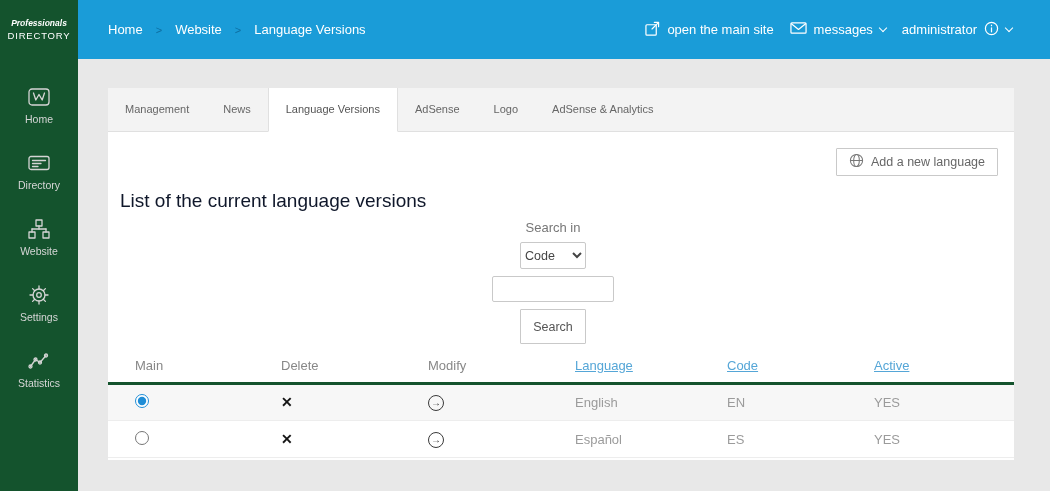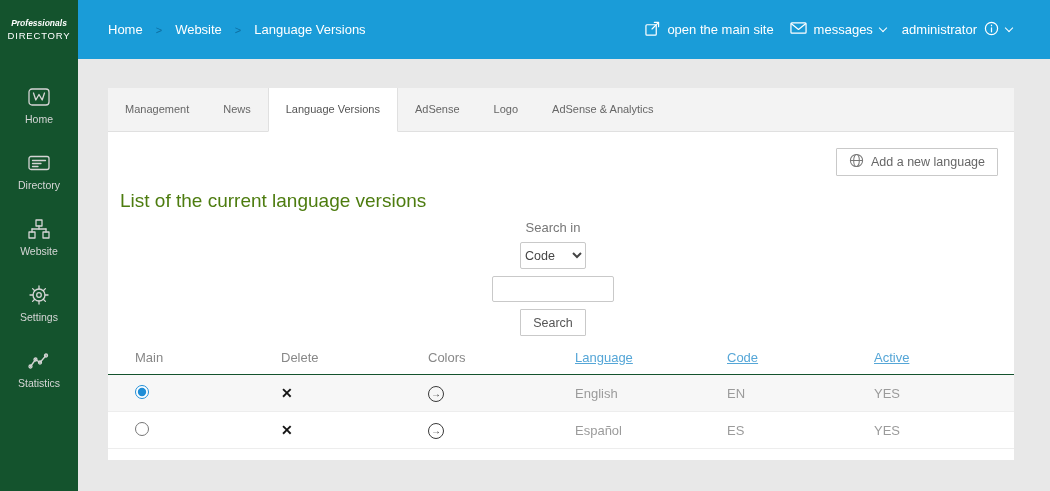--- a/index.html
+++ b/index.html
@@ -37,31 +37,31 @@
 
   .tabs { height:44px; background:#f3f3f3; border-bottom:1px solid #e0e0e0; display:flex; }
   .tab { padding:0 17px; line-height:43px; font-size:11px; color:#666; cursor:pointer; white-space:nowrap; }
   .tab.active { background:#fff; border-left:1px solid #e0e0e0; border-right:1px solid #e0e0e0; color:#555; margin-bottom:-1px; border-bottom:1px solid #fff; }
 
   .card-body { position:relative; height:327px; }
   .add-row { display:flex; justify-content:flex-end; padding:16px 16px 0 0; }
   .btn { display:inline-flex; align-items:center; gap:7px; height:28px; padding:0 12px; background:#fff; border:1px solid #c9c9c9; border-radius:1px; font-size:12.5px; color:#666; cursor:pointer; font-family:inherit; }
   .btn svg { stroke:#777; fill:none; stroke-width:1.1; }
 
-  .heading { margin:14px 0 0 12px; font-size:19px; font-weight:400; color:#4d7c0f; }
+  .heading { margin:14px 0 0 12px; font-size:19px; font-weight:400; color:#0f172a; }
 
   .search-row { display:flex; justify-content:flex-end; align-items:center; gap:7px; margin:8px 16px 0 0; font-size:13px; color:#777;flex-direction:column; }
   .search-select { height:27px; width:66px; border:1px solid #c9c9c9; background:#fff; font-size:12.5px; color:#444; font-family:inherit; border-radius:2px; }
   .search-input { height:26px; width:122px; border:1px solid #c9c9c9; border-radius:2px; padding:0 6px; font-family:inherit; font-size:12.5px; }
-  .search-btn { height:27px; color:#555; }
+  .search-btn { height:35px; color:#555; }
 
   table.lang-table { width:100%; border-collapse:collapse; margin-top:10px; font-size:13px; table-layout:fixed; }
   .lang-table th, .lang-table td { text-align:left; padding-left:27px; font-weight:400; }
   .lang-table thead th { color:#888; padding-top:4px; padding-bottom:9px; }
-  .lang-table thead tr { border-bottom:1px solid #14532d; }
+  .lang-table thead tr { border-bottom:3px solid #14532d; }
   .lang-table thead a { color:#55a6d7; text-decoration:underline; cursor:pointer; }
   .lang-table tbody tr { height:37px; border-bottom:1px solid #ededed; }
   .lang-table tbody tr.odd { background:#f7f7f7; }
   .lang-table td { color:#9b9b9b; }
   .lang-table input[type=radio] { width:14px; height:14px; margin:0; accent-color:#1f8dd6; cursor:pointer; }
   .del-btn { background:none; border:none; padding:0; font-size:14px; font-weight:bold; color:#141414; cursor:pointer; font-family:inherit; line-height:1; }
   .mod-btn { width:16px; height:16px; border:1.5px solid #3a3a3a; border-radius:50%; display:inline-flex; align-items:center; justify-content:center; font-size:10px; color:#3a3a3a; cursor:pointer; background:none; padding:0; line-height:1; }
 </style>
 </head>
 <body>
@@ -245,21 +245,21 @@
               <col style="width:147px">
               <col style="width:147px">
             <col style="width:152px">
               <col style="width:147px">
               <col>
           </colgroup>
           <thead>
             <tr>
               <th>Main</th>
               <th>Delete</th>
-              <th>Colors</th>
+              <th>Modify</th>
               <th><a>Language</a></th>
               <th><a>Code</a></th>
               <th><a>Active</a></th>
             </tr>
           </thead>
           <tbody>
             <tr class="odd">
               <td><input type="radio" name="main-language" checked="" style=""></td>
               <td><button class="del-btn">✕</button></td>
               <td><button class="mod-btn">→</button></td>

